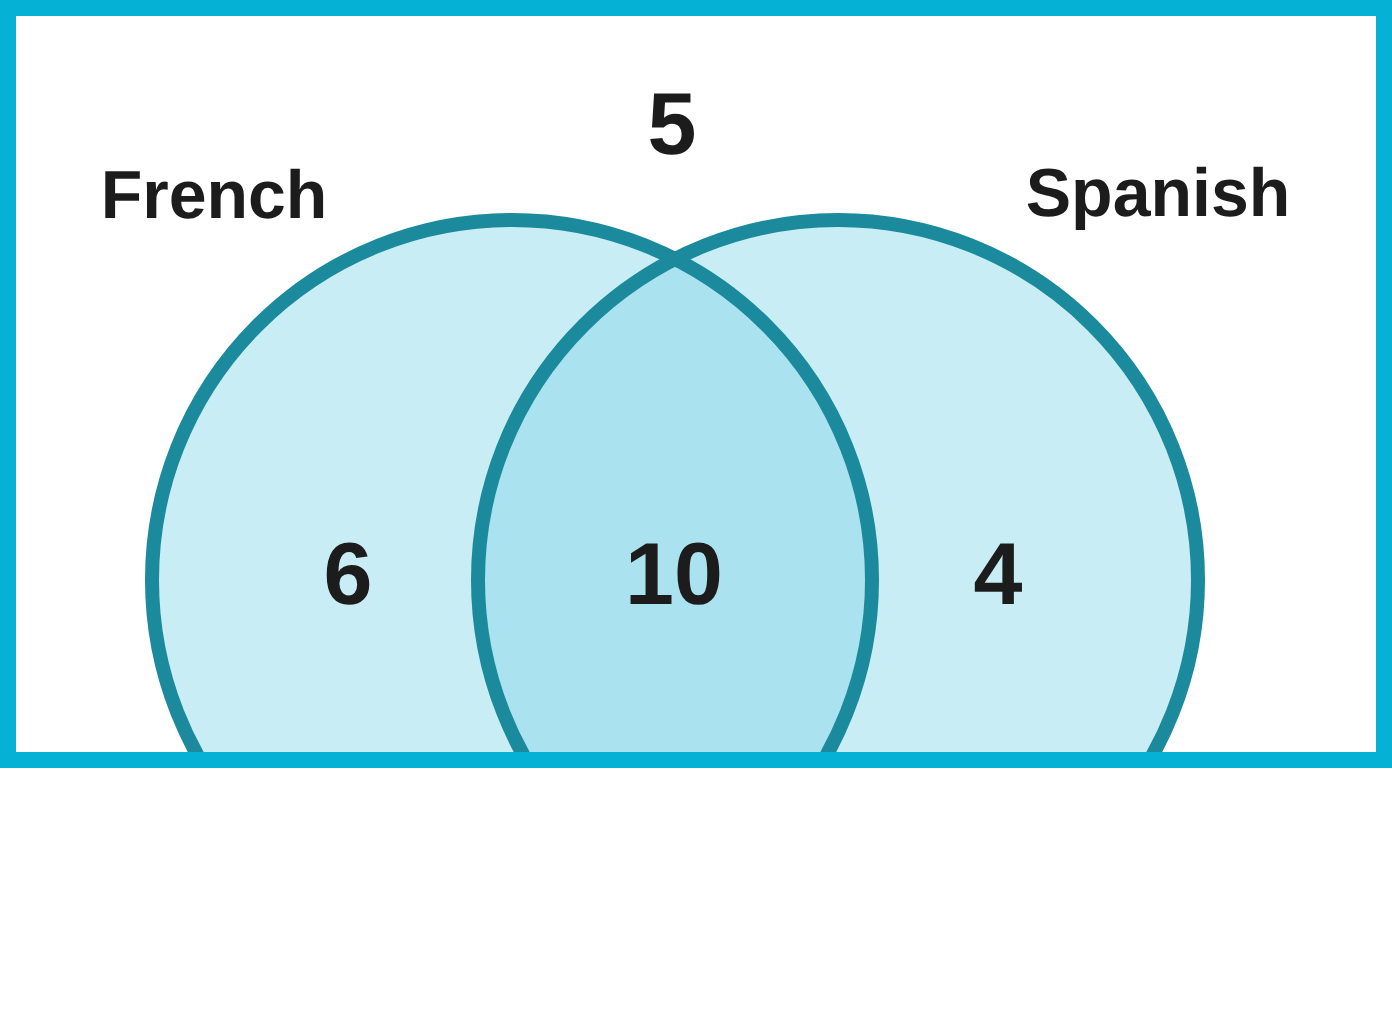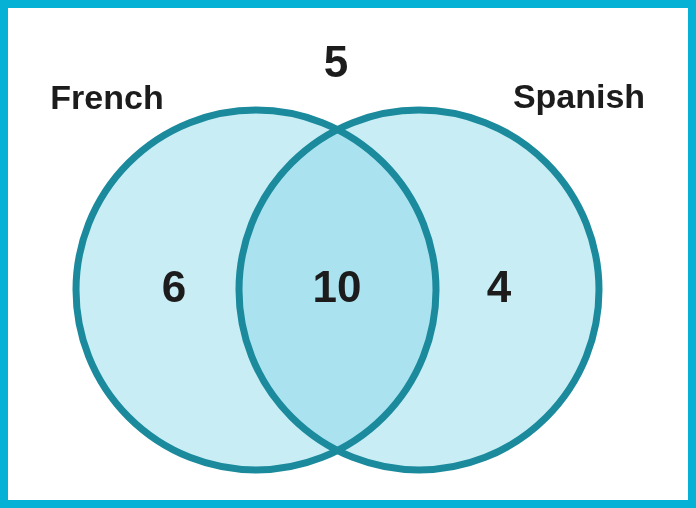--- a/index.html
+++ b/index.html
@@ -6,21 +6,21 @@
     margin: 0;
     padding: 0;
     width: 696px;
     height: 508px;
     background: #ffffff;
     font-family: "Liberation Sans", sans-serif;
   }
   .frame {
     position: relative;
     width: 696px;
-    height: 508px;
+    height: 384px;
     box-sizing: border-box;
     border: 8px solid var(--frame_border, #05b1d5);
     background: var(--background, #ffffff);
     overflow: hidden;
   }
   .venn-svg {
     position: absolute;
     left: -8px;
     top: -8px;
     width: 696px;

